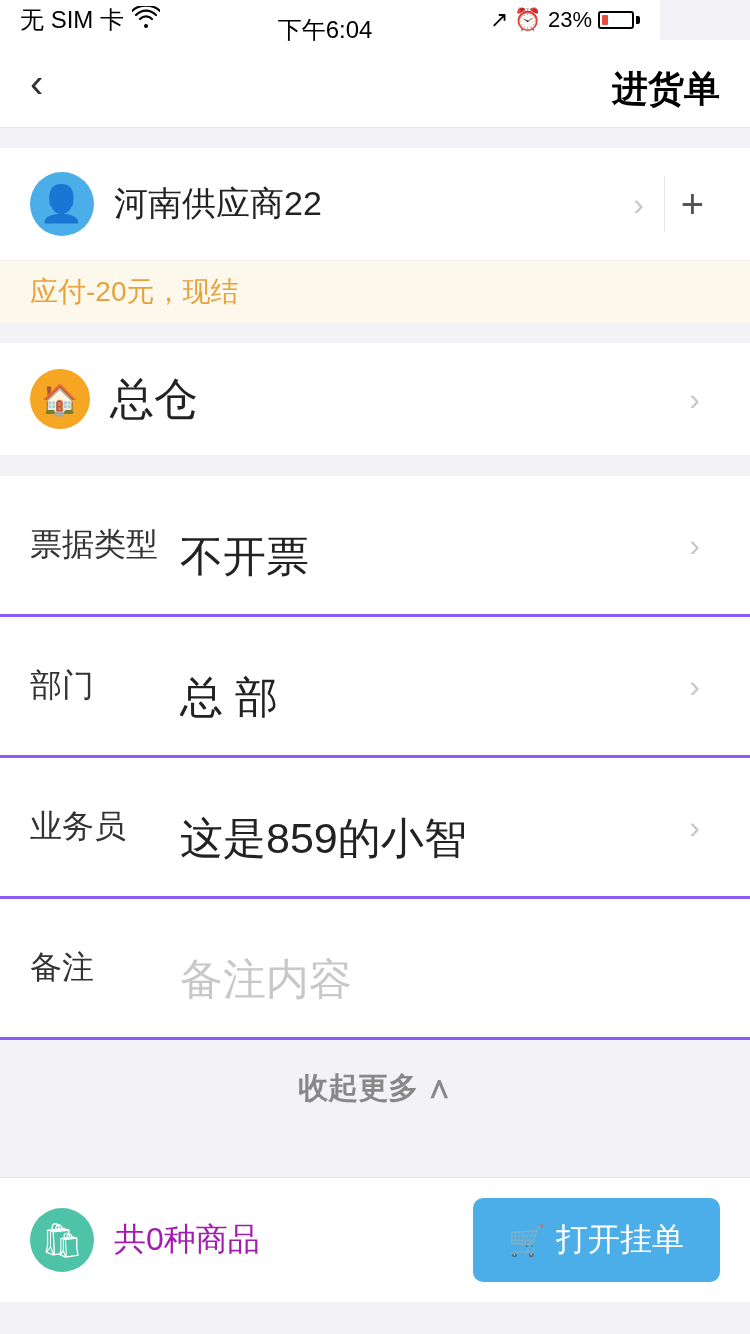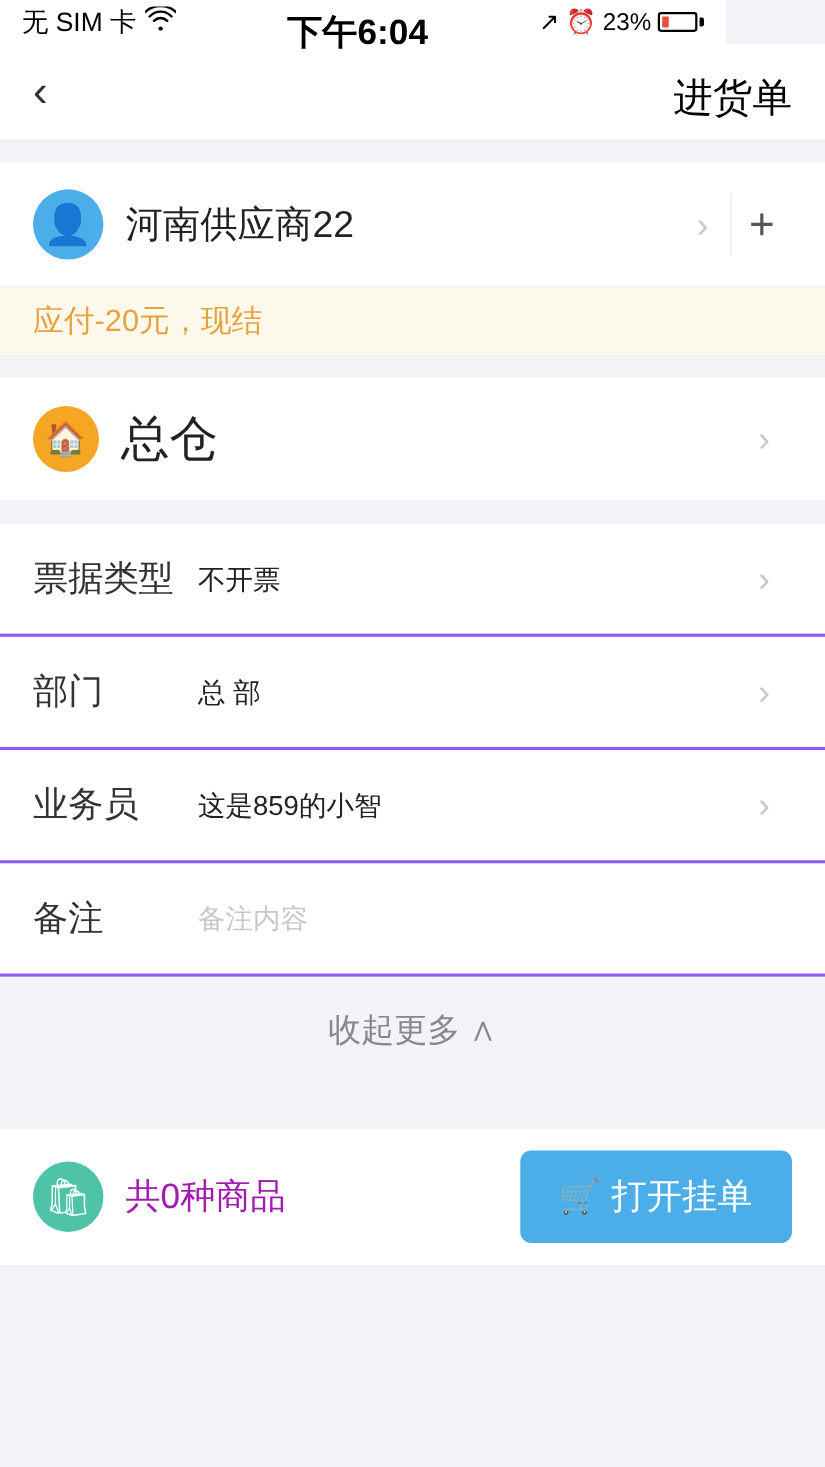--- a/index.html
+++ b/index.html
@@ -18,21 +18,21 @@
       height: 40px;
       background: #fff;
       display: flex;
       align-items: center;
       justify-content: space-between;
       padding: 0 20px;
       font-size: 24px;
       color: #000;
     }
     .status-left { display: flex; align-items: center; gap: 8px; }
-    .status-center { font-size: 32px; font-weight: 700; margin-top: 20px; }
+    .status-center { font-size: 24px; font-weight: 400; margin-top: 20px; }
     .status-right { display: flex; align-items: center; gap: 6px; font-size: 22px; }
 
     
     .nav-bar {
       width: 750px;
       height: 88px;
       background: #fff;
       display: flex;
       align-items: center;
       justify-content: space-between;
@@ -40,21 +40,21 @@
       border-bottom: 1px solid #e5e5ea;
     }
     .nav-back {
       font-size: 40px;
       color: #333;
       cursor: pointer;
       width: 60px;
     }
     .nav-title {
       font-size: 36px;
-      font-weight: 400;
+      font-weight: 700;
       color: #000;
       margin-top: 12px;
     }
     .nav-action {
       font-size: 32px;
       color: #333;
       cursor: pointer;
     }
 
     
@@ -162,38 +162,40 @@
       min-height: 90px;
     }
     .form-key {
       font-size: 32px;
       color: #333;
       width: 140px;
       flex-shrink: 0;
     }
     .form-value {
       flex: 1;
-      font-size: 25px;
+      font-size: 43px;
       color: #222;
       padding-left: 10px;
+      margin-top: 24px;
     }
     .form-placeholder {
       color: #c7c7cc;
     }
 
     
     .collapse-row {
       display: flex;
       align-items: center;
       justify-content: center;
       padding: 28px 30px;
       background: #f2f2f7;
       font-size: 30px;
       color: #888;
       cursor: pointer;
+      font-weight: bold;
     }
 
     
     .bottom-bar {
       display: flex;
       align-items: center;
       padding: 20px 30px;
       background: #fff;
       border-top: 1px solid #e5e5ea;
       width: 750px;

